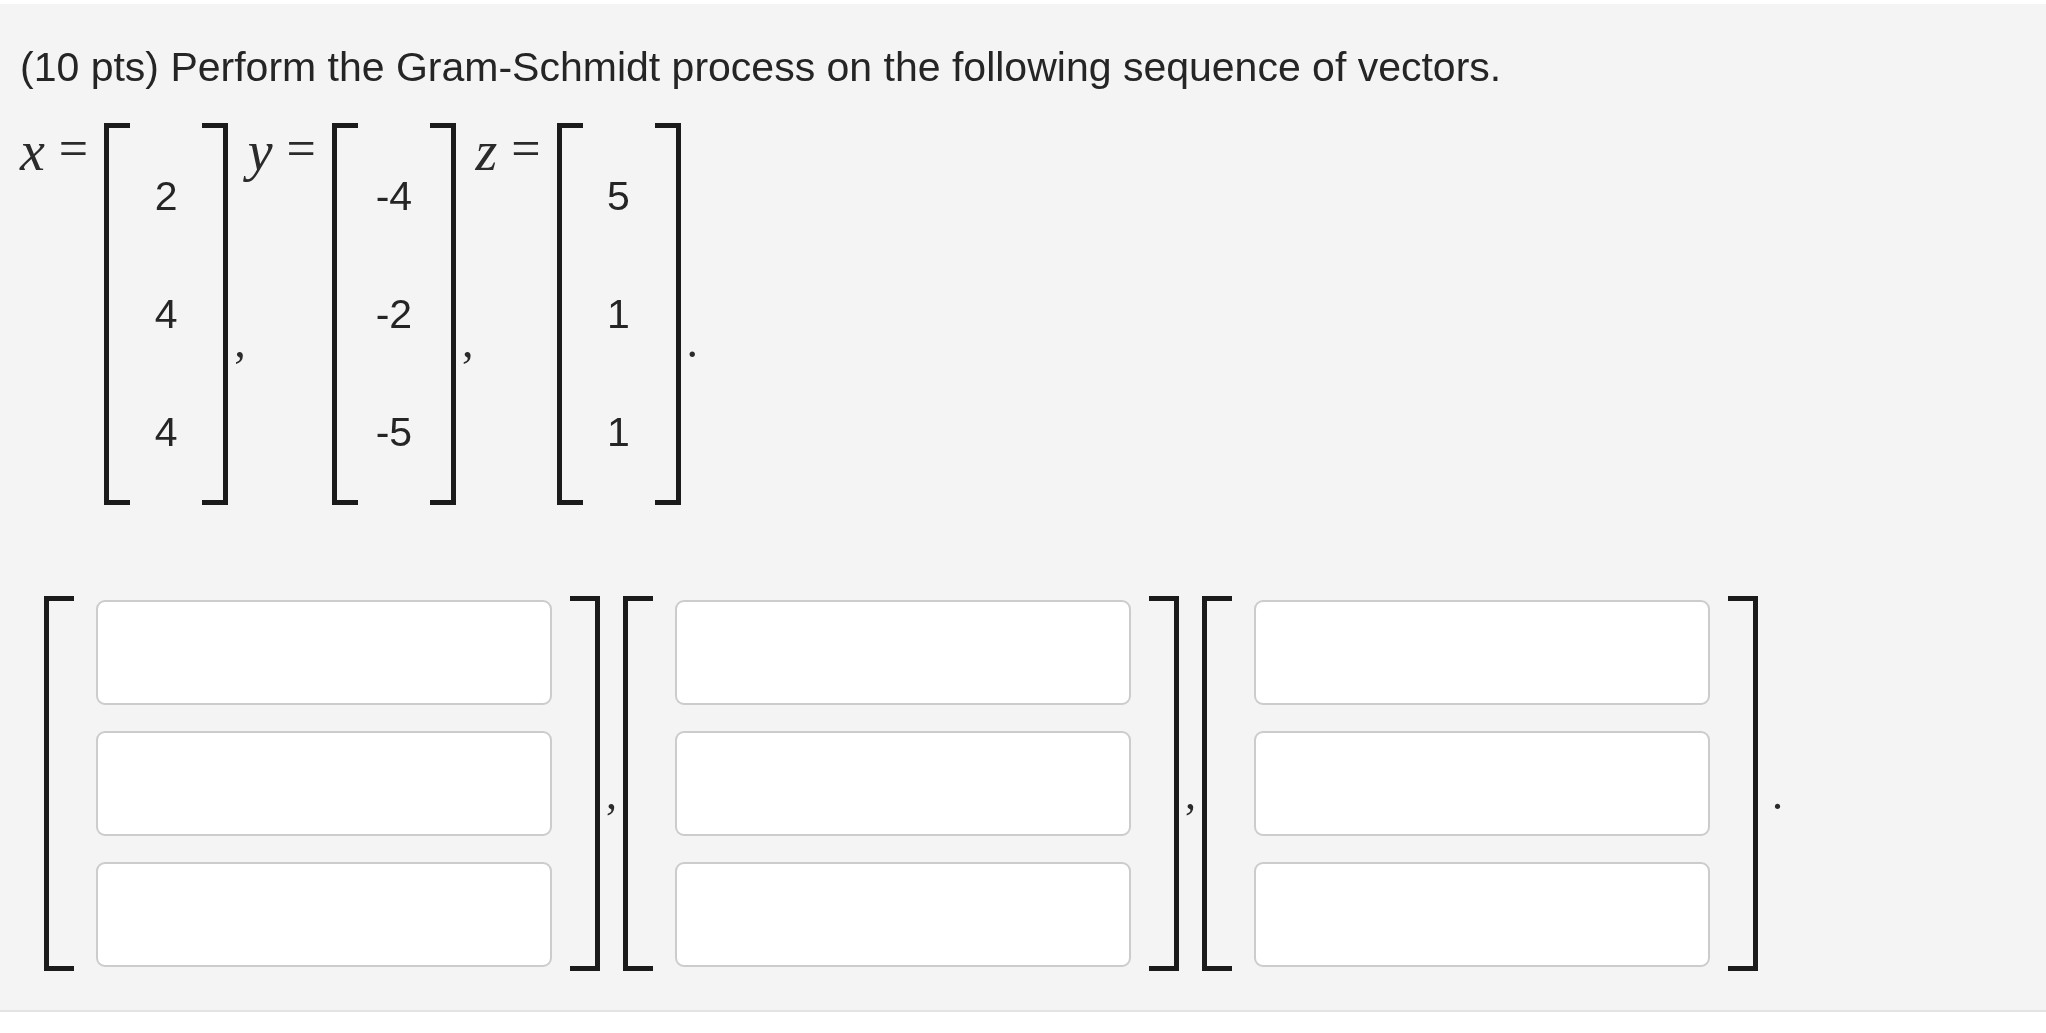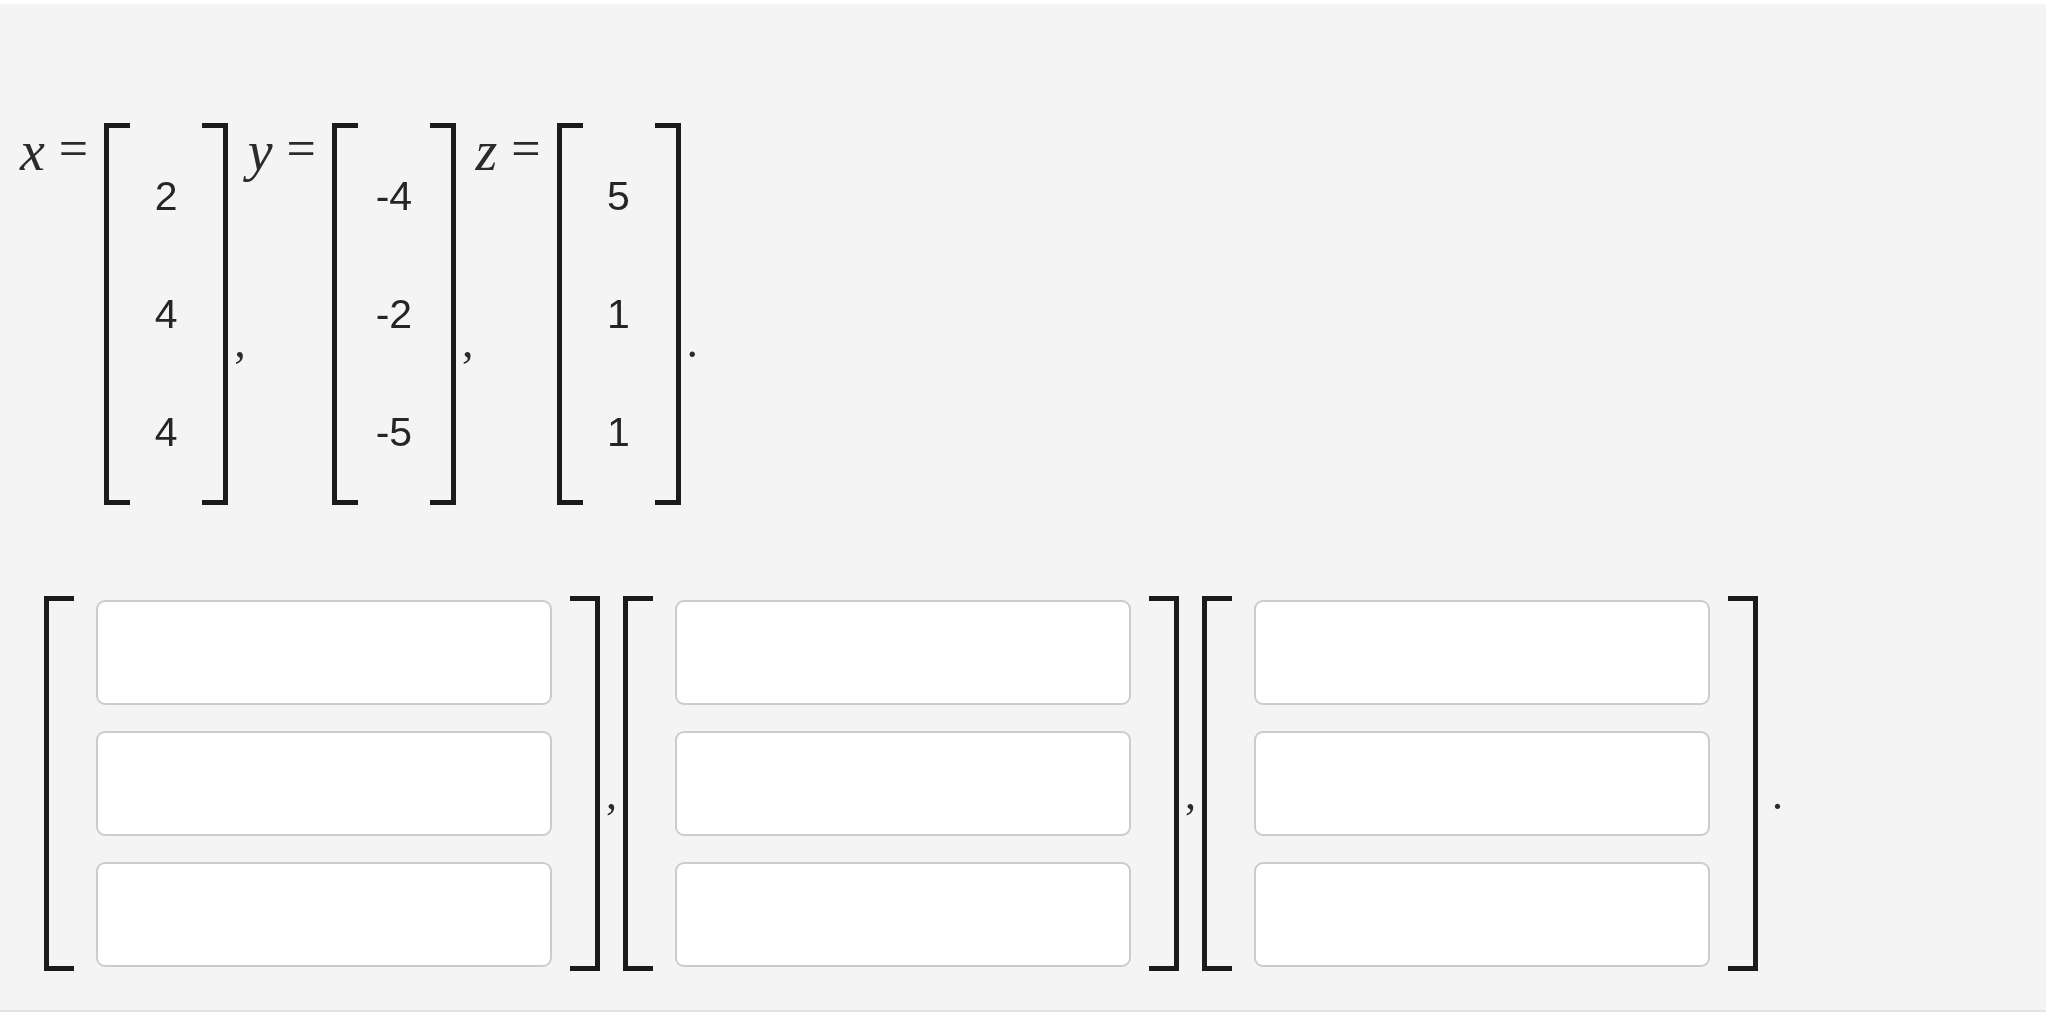--- a/index.html
+++ b/index.html
@@ -221,20 +221,21 @@
     padding-top: 22px;
   }
 </style>
 </head>
 <body>
 
 <div id="page">
 
   <div class="question-panel">
 
+    <div class="prompt-text">(10 pts) Perform the Gram-Schmidt process on the following sequence of vectors.</div>
 
     <div class="given-row">
 
       <div class="vec-group">
         <span class="math-var">x</span>
         <span class="math-eq">=</span>
         <span class="bracket bracket-left"></span>
         <span class="vec-col">
           <span class="vec-entry">2</span>
           <span class="vec-entry">4</span>

